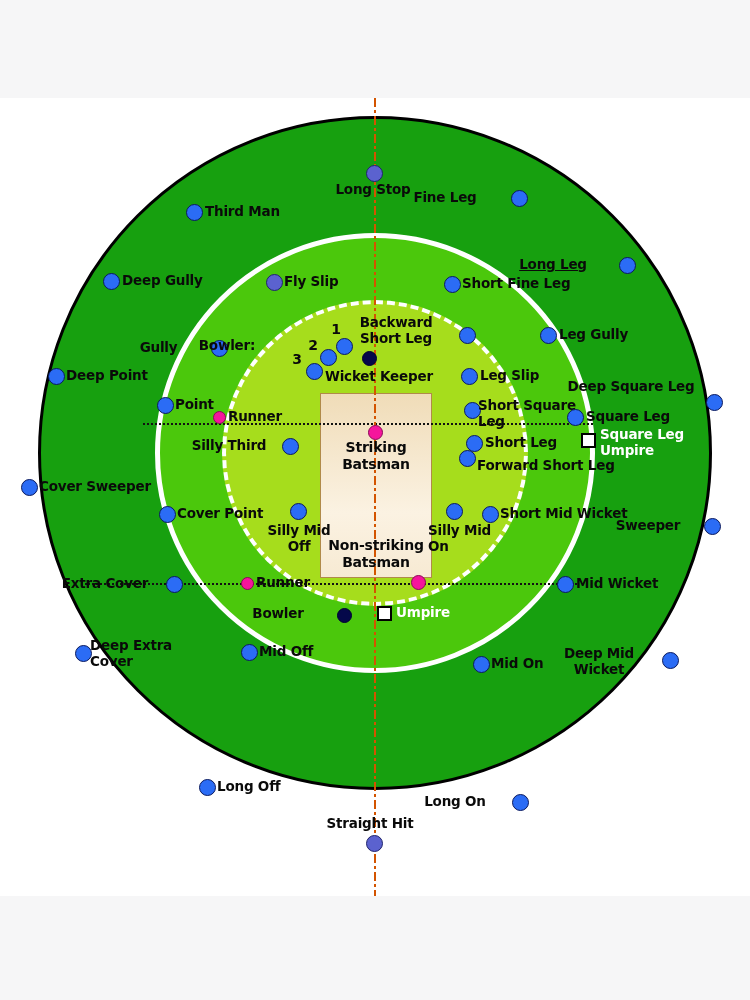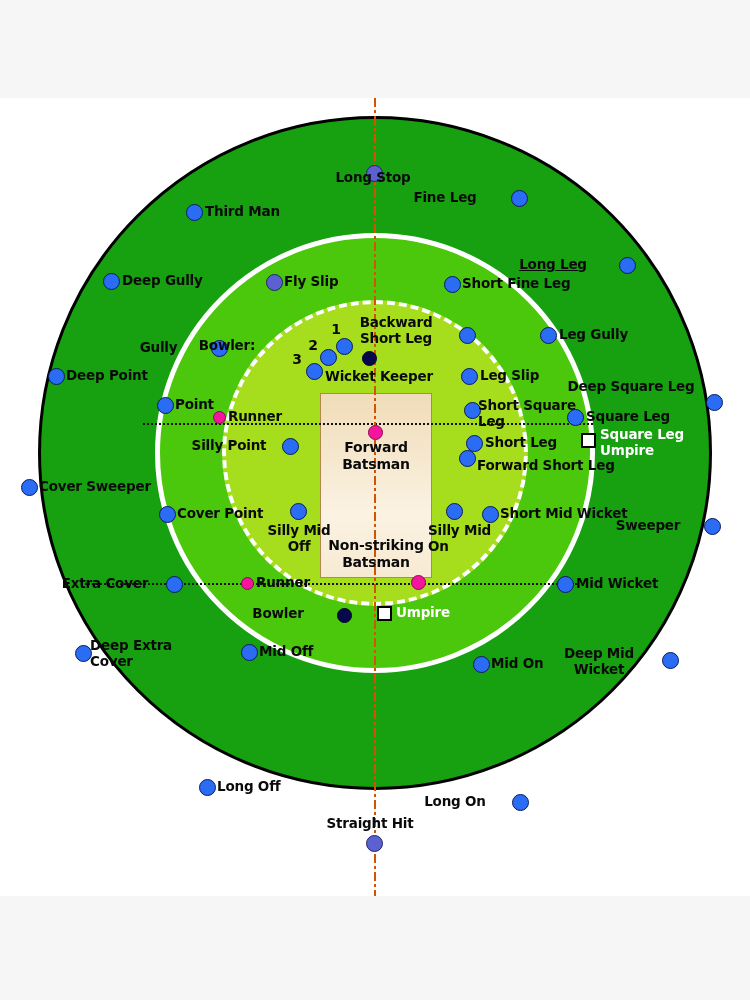--- a/index.html
+++ b/index.html
@@ -105,21 +105,21 @@
     <div class="ring ring-mid"></div>
     <div class="ring ring-inner"></div>
 
     <div class="pitch"></div>
 
     <div class="crease popping-top"></div>
     <div class="crease popping-bottom"></div>
     <div class="centerline"></div>
 
     <div class="mk fielder-dim" style="left:366px;top:67px;"></div>
-    <div class="lbl c" style="left:298px;top:72px;width:150px;text-align:center;">Long Stop</div>
+    <div class="lbl c" style="left:298px;top:84px;width:150px;text-align:center;">Long Stop</div>
 
     <div class="mk fielder" style="left:511px;top:92px;"></div>
     <div class="lbl r" style="left:381px;top:92px;width:128px;">Fine Leg</div>
 
     <div class="mk fielder" style="left:186px;top:106px;"></div>
     <div class="lbl" style="left:205px;top:106px;">Third Man</div>
 
     <div class="mk fielder" style="left:619px;top:159px;"></div>
     <div class="lbl r" style="left:489px;top:159px;width:128px;text-decoration:underline;">Long Leg</div>
 
@@ -165,32 +165,32 @@
     <div class="mk fielder" style="left:706px;top:296px;"></div>
     <div class="lbl r" style="left:558px;top:281px;width:146px;">Deep Square Leg</div>
 
     <div class="mk fielder" style="left:157px;top:299px;"></div>
     <div class="lbl" style="left:175px;top:299px;">Point</div>
 
     <div class="mk runner" style="left:213px;top:313px;"></div>
     <div class="lbl" style="left:228px;top:311px;">Runner</div>
 
     <div class="mk batsman" style="left:368px;top:327px;"></div>
-    <div class="lbl pitchtxt" style="left:316px;top:342px;width:120px;">Forward</div>
+    <div class="lbl pitchtxt" style="left:316px;top:342px;width:120px;">Striking</div>
     <div class="lbl pitchtxt" style="left:316px;top:359px;width:120px;">Batsman</div>
 
     <div class="mk fielder" style="left:464px;top:304px;"></div>
     <div class="lbl" style="left:478px;top:300px;">Short Square</div>
     <div class="lbl" style="left:478px;top:316px;">Leg</div>
 
     <div class="mk fielder" style="left:567px;top:311px;"></div>
     <div class="lbl" style="left:586px;top:311px;">Square Leg</div>
 
     <div class="mk fielder" style="left:282px;top:340px;"></div>
-    <div class="lbl r" style="left:180px;top:340px;width:98px;">Silly Point</div>
+    <div class="lbl r" style="left:180px;top:340px;width:98px;">Silly Third</div>
 
     <div class="mk fielder" style="left:466px;top:337px;"></div>
     <div class="lbl" style="left:485px;top:337px;">Short Leg</div>
 
     <div class="mk umpire" style="left:581px;top:335px;"></div>
     <div class="lbl w" style="left:600px;top:329px;">Square Leg</div>
     <div class="lbl w" style="left:600px;top:345px;">Umpire</div>
 
     <div class="mk fielder" style="left:459px;top:352px;"></div>
     <div class="lbl" style="left:477px;top:360px;">Forward Short Leg</div>

